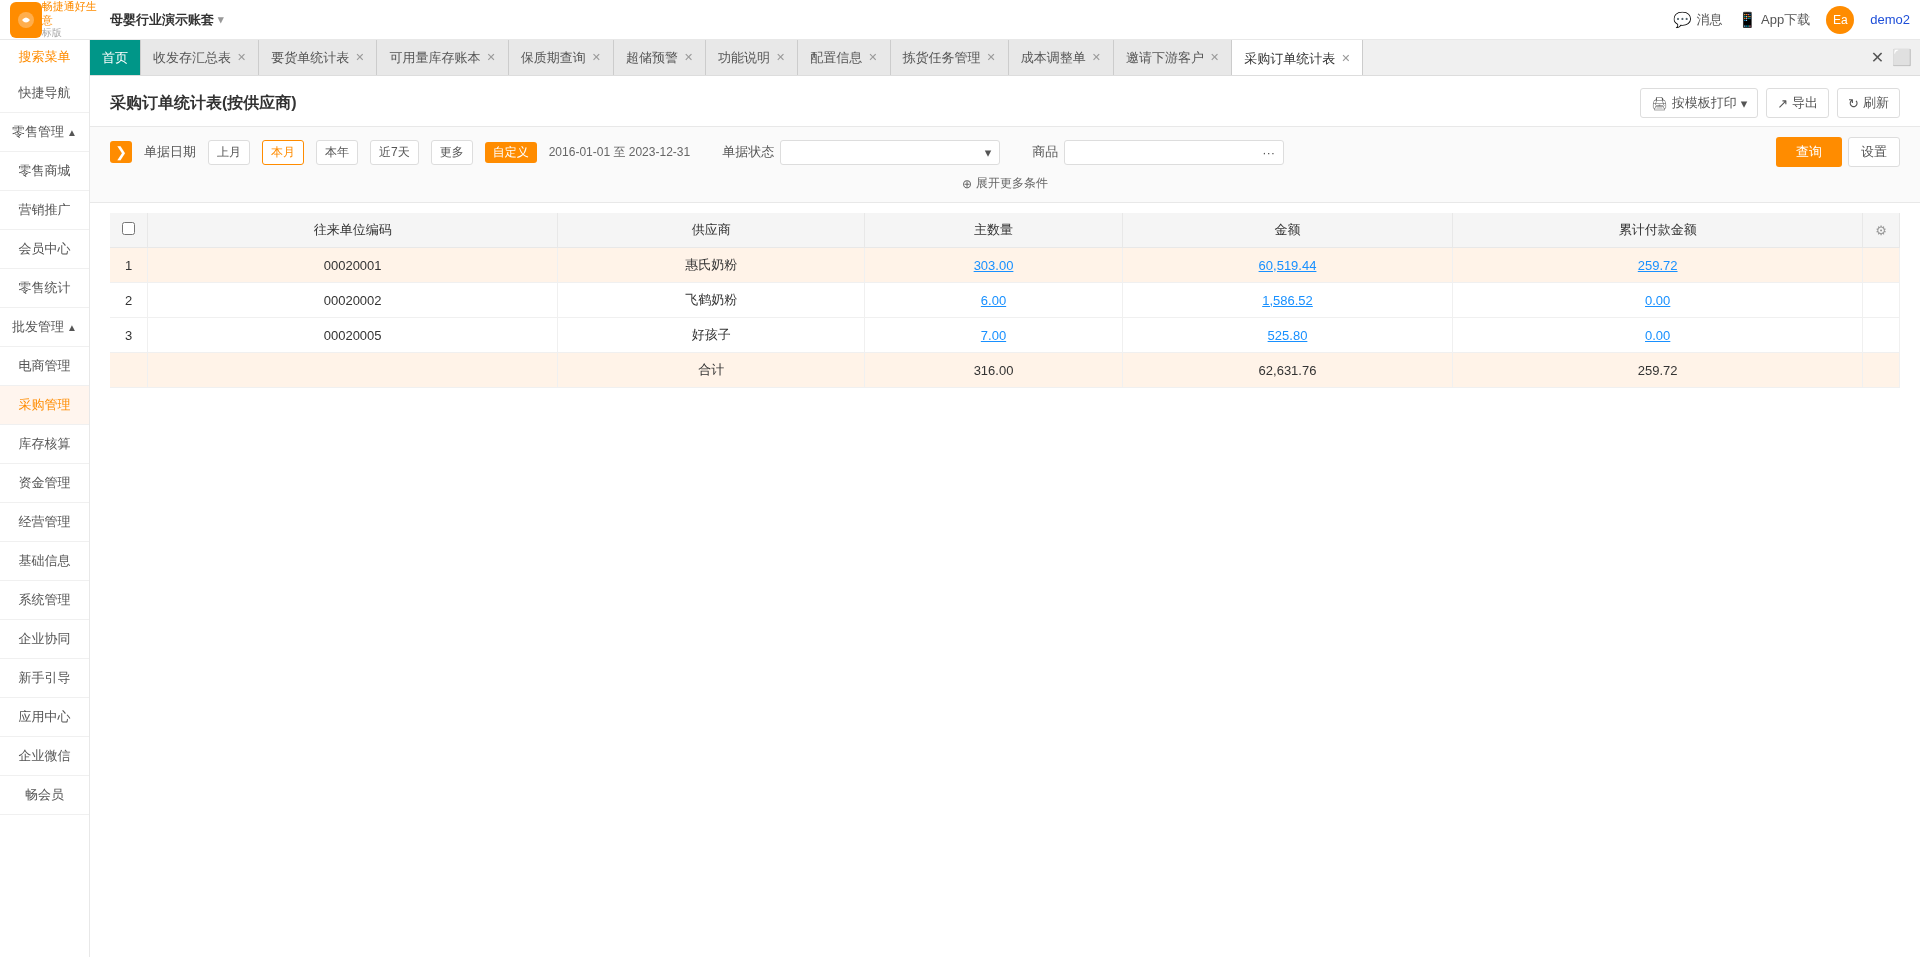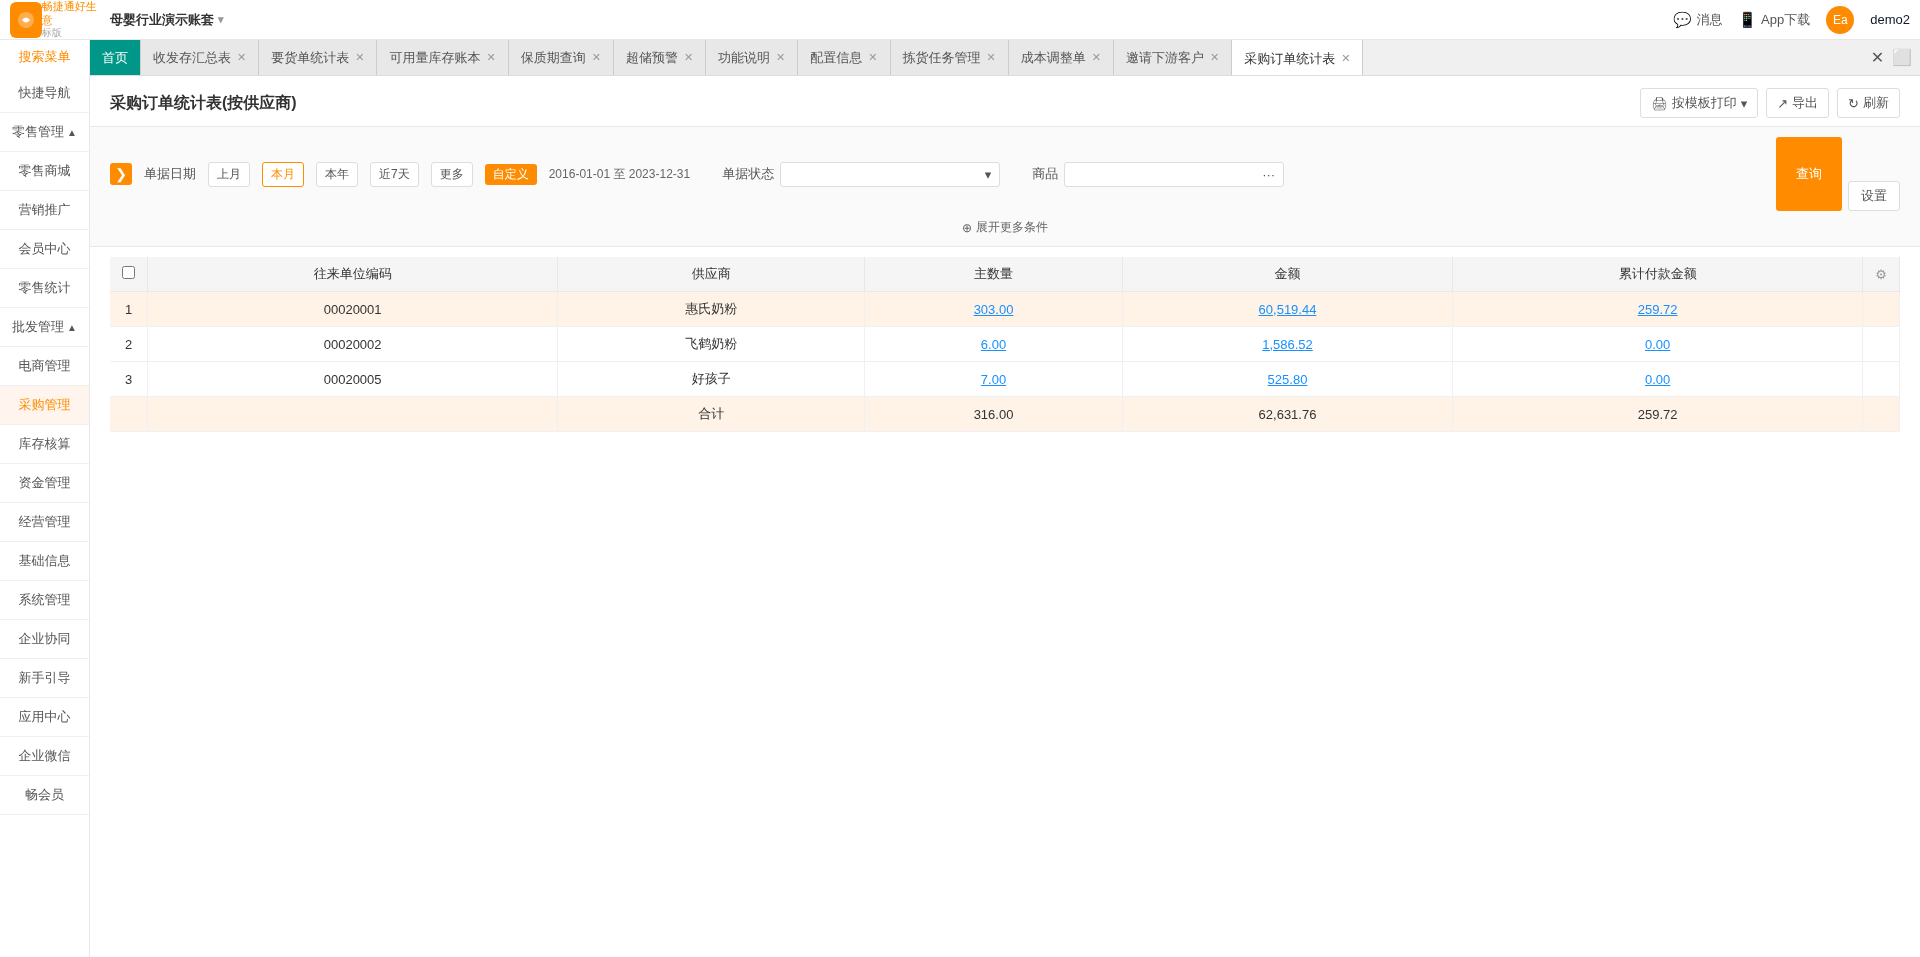--- a/index.html
+++ b/index.html
@@ -12,21 +12,21 @@
     .top-bar { display: flex; align-items: center; background: #fff; height: 40px; padding: 0 10px; border-bottom: 1px solid #e8e8e8; }
     .logo-area { display: flex; align-items: center; width: 90px; min-width: 90px; }
     .logo-icon { width: 36px; height: 36px; background: #ff8c00; border-radius: 6px; display: flex; align-items: center; justify-content: center; color: white; font-size: 16px; font-weight: bold; }
     .logo-text { font-size: 11px; color: #ff8c00; line-height: 1.2; }
     .workspace-selector { display: flex; align-items: center; color: #333; font-size: 13px; margin-left: 10px; cursor: pointer; font-weight: bold; }
     .workspace-selector span { margin-right: 4px; }
     .workspace-arrow { color: #999; font-size: 11px; }
     .top-bar-right { margin-left: auto; display: flex; align-items: center; gap: 16px; }
     .top-bar-action { display: flex; align-items: center; gap: 4px; color: #555; font-size: 13px; cursor: pointer; }
     .user-avatar { width: 28px; height: 28px; border-radius: 50%; background: #ff8c00; display: flex; align-items: center; justify-content: center; color: white; font-size: 12px; }
-    .user-name { color: #0f172a; font-size: 13px; cursor: pointer; text-align: right; }
+    .user-name { color: #1d4ed8; font-size: 13px; cursor: pointer; text-align: right; }
 
     
     .main-layout { display: flex; flex: 1; overflow: hidden; }
 
     
     .sidebar { width: 90px; min-width: 90px; background: #fff; border-right: 1px solid #e8e8e8; display: flex; flex-direction: column; overflow-y: auto; }
     .sidebar-item { padding: 10px 5px; text-align: center; cursor: pointer; color: #555; font-size: 13px; border-bottom: 1px solid #f0f0f0; }
     .sidebar-item.active { color: #ff8c00; background: #fff5ee; }
     .sidebar-item.with-arrow { display: flex; align-items: center; justify-content: center; gap: 3px; }
     .sidebar-search { padding: 8px 5px; text-align: center; cursor: pointer; color: #ff8c00; font-size: 13px; }
@@ -62,21 +62,21 @@
     .filter-label { color: #555; font-size: 13px; white-space: nowrap; }
     .date-btn { padding: 3px 8px; border: 1px solid #ddd; border-radius: 3px; background: #fff; cursor: pointer; font-size: 12px; color: #555; }
     .date-btn.active { background: #fff; color: #ff8c00; border-color: #ff8c00; }
     .date-custom-badge { padding: 2px 8px; background: #ff8c00; color: white; border-radius: 3px; font-size: 12px; }
     .date-range-text { font-size: 12px; color: #666; }
     .filter-item { display: flex; align-items: center; gap: 6px; }
     .filter-select { padding: 4px 8px; border: 1px solid #ddd; border-radius: 3px; font-size: 13px; min-width: 200px; color: #555; background: #fff; cursor: pointer; display: flex; align-items: center; justify-content: space-between; }
     .expand-more { display: flex; justify-content: center; margin-top: 8px; }
     .expand-btn { display: flex; align-items: center; gap: 4px; font-size: 12px; color: #666; cursor: pointer; }
     .btn-search { padding: 5px 20px; background: #ff8c00; color: white; border: none; border-radius: 3px; cursor: pointer; font-size: 13px; }
-    .btn-settings { padding: 5px 12px; background: #fff; color: #555; border: 1px solid #ddd; border-radius: 3px; cursor: pointer; font-size: 13px; margin-top: 44px; }
+    .btn-settings { padding: 5px 12px; background: #fff; color: #555; border: 1px solid #ddd; border-radius: 3px; cursor: pointer; font-size: 13px; }
 
     
     .table-container { padding: 10px 20px; }
     .data-table { width: 100%; border-collapse: collapse; }
     .data-table th { background: #f5f5f5; padding: 8px 12px; text-align: center; font-weight: normal; font-size: 13px; color: #333; border-bottom: 1px solid #e8e8e8; border-right: 1px solid #e8e8e8; }
     .data-table td { padding: 8px 12px; text-align: center; font-size: 13px; color: #333; border-bottom: 1px solid #f0f0f0; border-right: 1px solid #f0f0f0; }
     .data-table tr.highlighted { background: #fff3e8; }
     .data-table .link-value { color: #1890ff; text-decoration: underline; cursor: pointer; }
     .checkbox-col { width: 30px; }
     .gear-icon { color: #999; cursor: pointer; }

